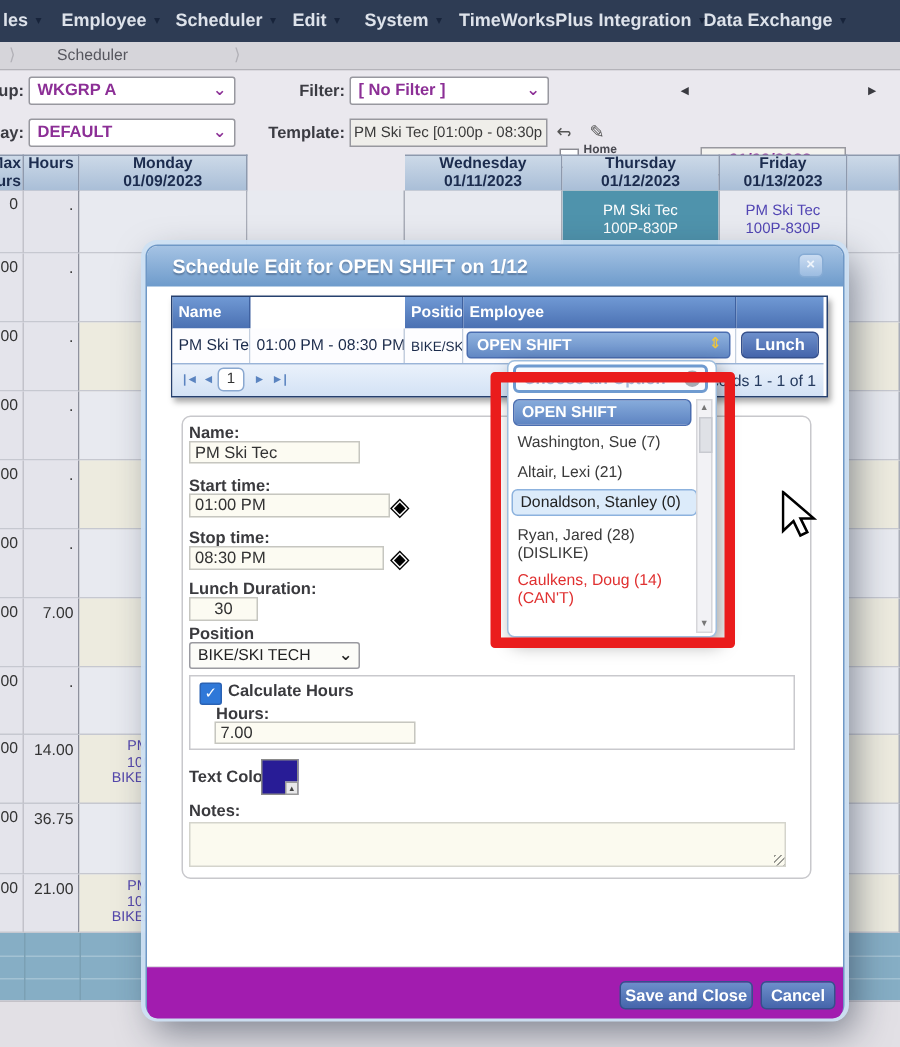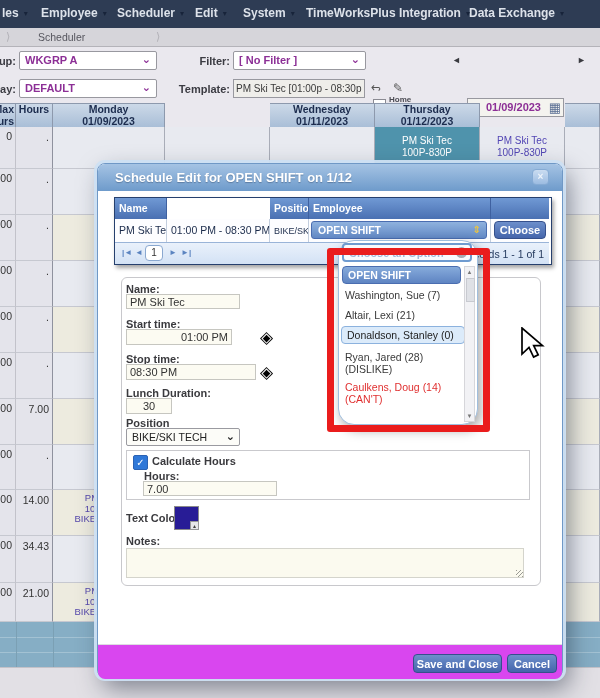--- a/index.html
+++ b/index.html
@@ -100,25 +100,25 @@
   #calc-box{position:absolute;left:4px;top:172px;width:404px;height:50px;border:1px solid #c9c9cd;box-sizing:border-box;}
   #calc-chk{position:absolute;left:6px;top:4px;width:13px;height:13px;background:#2f78d8;border:1px solid #2a62b4;
             border-radius:2px;color:#fff;font-size:10px;line-height:13px;text-align:center;cursor:pointer;}
   #swatch{position:absolute;left:52px;top:228px;width:23px;height:22px;border:1px solid #8a8a8a;cursor:pointer;}
   #swatch-spin{position:absolute;left:68px;top:243px;width:9px;height:9px;background:#e8e8ea;border:1px solid #999;
                font-size:6px;color:#444;text-align:center;line-height:8px;box-sizing:border-box;cursor:pointer;}
   #notes-area{position:absolute;left:4px;top:270px;width:398px;height:30px;background:#fbfaef;
               border:1px solid #d4d4cc;resize:none;font-family:inherit;font-size:11px;box-sizing:border-box;}
   #notes-grip{position:absolute;left:394px;top:292px;width:7px;height:7px;
               background:repeating-linear-gradient(135deg,#9a9a94 0 1px,transparent 1px 3px);}
-  #mfooter{position:absolute;left:0;top:480px;right:0;height:34px;background:#d946ef;border-top:1px solid #dddce2;
+  #mfooter{position:absolute;left:0;top:480px;right:0;height:34px;background:#a21caf;border-top:1px solid #dddce2;
            border-radius:0 0 7px 7px;}
 
   
-  #dropdown{left:338px;top:240px;width:140px;height:185px;background:#fff;border:1px solid #9fbede;border-radius:16px;
+  #dropdown{left:338px;top:240px;width:140px;height:185px;background:#fff;border:1px solid #9fbede;border-radius:5px;
             box-shadow:3px 5px 12px rgba(0,0,0,.35);z-index:20;box-sizing:border-box;}
   #dd-header{position:absolute;left:3px;top:2px;width:130px;height:19px;border:2px solid #6f9bd0;border-radius:4px;
              background:#f8fafd;box-sizing:border-box;}
   #dd-header .t{position:absolute;left:5px;top:2px;font-size:11px;font-weight:bold;color:#a3b8d8;white-space:nowrap;}
   #dd-clear{position:absolute;right:3px;top:2px;width:11px;height:11px;border-radius:50%;background:#a7abb3;
             color:#fff;font-size:8px;line-height:11px;text-align:center;cursor:pointer;}
   .dd-item{position:absolute;left:6px;font-size:10.5px;color:#3a3a3a;white-space:nowrap;cursor:pointer;}
   .dd-pill-sel{position:absolute;left:3px;width:119px;height:18px;border-radius:4px;box-sizing:border-box;
                background:linear-gradient(#86abdb,#5e84c2);border:1px solid #4a6db0;color:#fff;
                font-size:10.5px;font-weight:bold;padding:2px 0 0 5px;cursor:pointer;white-space:nowrap;}
@@ -208,20 +208,24 @@
         <div>01/09/2023</div>
       </div>
       <div class="hdr-cell" style="left: 270px; width: 104px;">
         <div>Wednesday</div>
         <div>01/11/2023</div>
       </div>
       <div class="hdr-cell" style="left: 375px; width: 104px;">
         <div>Thursday</div>
         <div>01/12/2023</div>
       </div>
+      <div class="hdr-cell" style="left: 480px; width: 84px;">
+        <div>Friday</div>
+        <div>01/13/2023</div>
+      </div>
       <div class="hdr-cell" style="left: 565px; width: 34px;">
         <div></div>
       </div>
       <div class="cell" style="left: 0px; top: 24px; width: 16px; height: 42px; background: rgb(228, 228, 235); border-right: 1px solid rgb(194, 194, 202);">
         <div class="valR" style="top: 3px;">0</div>
       </div>
       <div class="cell" style="left: 16px; top: 24px; width: 37px; height: 42px; background: rgb(228, 228, 235); border-right: 1px solid rgb(143, 146, 158);">
         <div class="valR">.</div>
       </div>
       <div class="cell" style="left: 53px; top: 24px; width: 112px; height: 42px; background: rgb(232, 234, 240);"></div>
@@ -339,21 +343,21 @@
       </div>
       <div class="cell" style="left: 165px; top: 387px; width: 105px; height: 46px; background: rgb(237, 235, 223);"></div>
       <div class="cell" style="left: 270px; top: 387px; width: 105px; height: 46px; background: rgb(237, 235, 223);"></div>
       <div class="cell" style="left: 375px; top: 387px; width: 105px; height: 46px; background: rgb(237, 235, 223);"></div>
       <div class="cell" style="left: 480px; top: 387px; width: 85px; height: 46px; background: rgb(237, 235, 223);"></div>
       <div class="cell" style="left: 565px; top: 387px; width: 35px; height: 46px; background: rgb(237, 235, 223);"></div>
       <div class="cell" style="left: 0px; top: 433px; width: 16px; height: 47px; background: rgb(228, 228, 235); border-right: 1px solid rgb(194, 194, 202);">
         <div class="valR" style="top: 3px;">0.00</div>
       </div>
       <div class="cell" style="left: 16px; top: 433px; width: 37px; height: 47px; background: rgb(228, 228, 235); border-right: 1px solid rgb(143, 146, 158);">
-        <div class="valR">34.43</div>
+        <div class="valR">36.75</div>
       </div>
       <div class="cell" style="left: 53px; top: 433px; width: 112px; height: 47px; background: rgb(232, 234, 240);"></div>
       <div class="cell" style="left: 165px; top: 433px; width: 105px; height: 47px; background: rgb(232, 234, 240);"></div>
       <div class="cell" style="left: 270px; top: 433px; width: 105px; height: 47px; background: rgb(232, 234, 240);"></div>
       <div class="cell" style="left: 375px; top: 433px; width: 105px; height: 47px; background: rgb(232, 234, 240);"></div>
       <div class="cell" style="left: 480px; top: 433px; width: 85px; height: 47px; background: rgb(232, 234, 240);"></div>
       <div class="cell" style="left: 565px; top: 433px; width: 35px; height: 47px; background: rgb(232, 234, 240);"></div>
       <div class="cell" style="left: 0px; top: 480px; width: 16px; height: 39px; background: rgb(228, 228, 235); border-right: 1px solid rgb(194, 194, 202);">
         <div class="valR" style="top: 3px;">0.00</div>
       </div>
@@ -402,38 +406,38 @@
       <div class="mtd" style="left:0;width:52px;">PM Ski Tec</div>
       <div class="mtd" style="left:52px;width:103px;">01:00 PM - 08:30 PM</div>
       <div class="mtd" style="left:155px;width:39px;font-size:9px;padding-top:7px;">BIKE/SKI TECH</div>
       <div class="mtd" style="left:194px;width:182px;"></div>
       <div class="mtd" style="left:376px;width:58px;border-right:none;"></div>
 
       <div id="emp-select">
         <span class="t">OPEN SHIFT</span>
         <span class="ud">⇕</span>
       </div>
-      <div class="blue-btn" style="left:379px;top:23px;width:52px;height:18px;line-height:17px;">Choose</div>
+      <div class="blue-btn" style="left:379px;top:23px;width:52px;height:18px;line-height:17px;">Lunch</div>
 
       <div id="mpager">
         <span class="pager-ic" style="left:7px;">|◄</span>
         <span class="pager-ic" style="left:20px;">◄</span>
         <div id="pager-page">1</div>
         <span class="pager-ic" style="left:54px;">►</span>
         <span class="pager-ic" style="left:66px;">►|</span>
         <span id="pager-info">Records 1 - 1 of 1</span>
       </div>
     </div>
 
     <div id="mform">
       <div class="f-label" style="left:4px;top:5px;">Name:</div>
       <input class="f-input" style="left: 4px; top: 16px; width: 114px; height: 15px;" value="PM Ski Tec">
 
       <div class="f-label" style="left:4px;top:40px;">Start time:</div>
-      <input class="f-input" style="left: 4px; top: 51px; width: 106px; height: 16px; text-align: right;" value="01:00 PM">
+      <input class="f-input" style="left: 4px; top: 51px; width: 134px; height: 16px;" value="01:00 PM">
       <span class="picker-icon" style="left:138px;top:51px;">◈</span>
 
       <div class="f-label" style="left:4px;top:75px;">Stop time:</div>
       <input class="f-input" style="left: 4px; top: 86px; width: 130px; height: 16px;" value="08:30 PM">
       <span class="picker-icon" style="left:138px;top:86px;">◈</span>
 
       <div class="f-label" style="left:4px;top:109px;">Lunch Duration:</div>
       <input class="f-input" style="left: 4px; top: 120px; width: 46px; height: 16px; text-align: center;" value="30">
 
       <div class="f-label" style="left:4px;top:139px;">Position</div>

